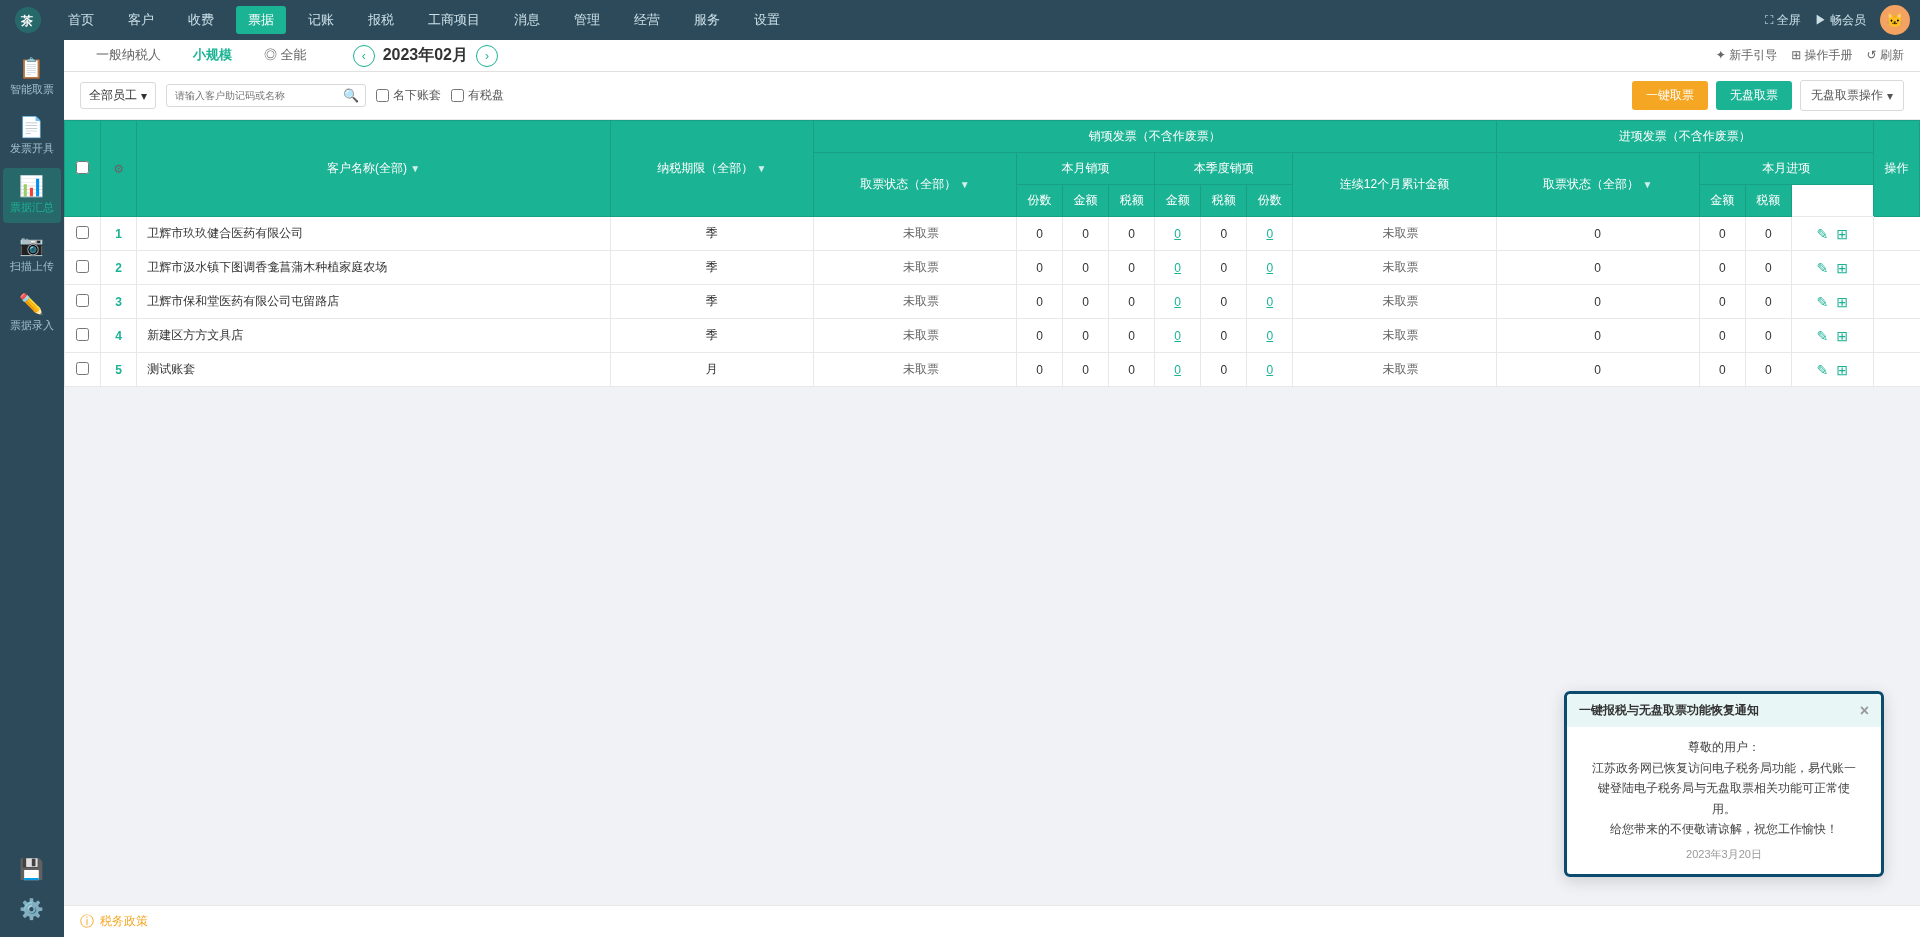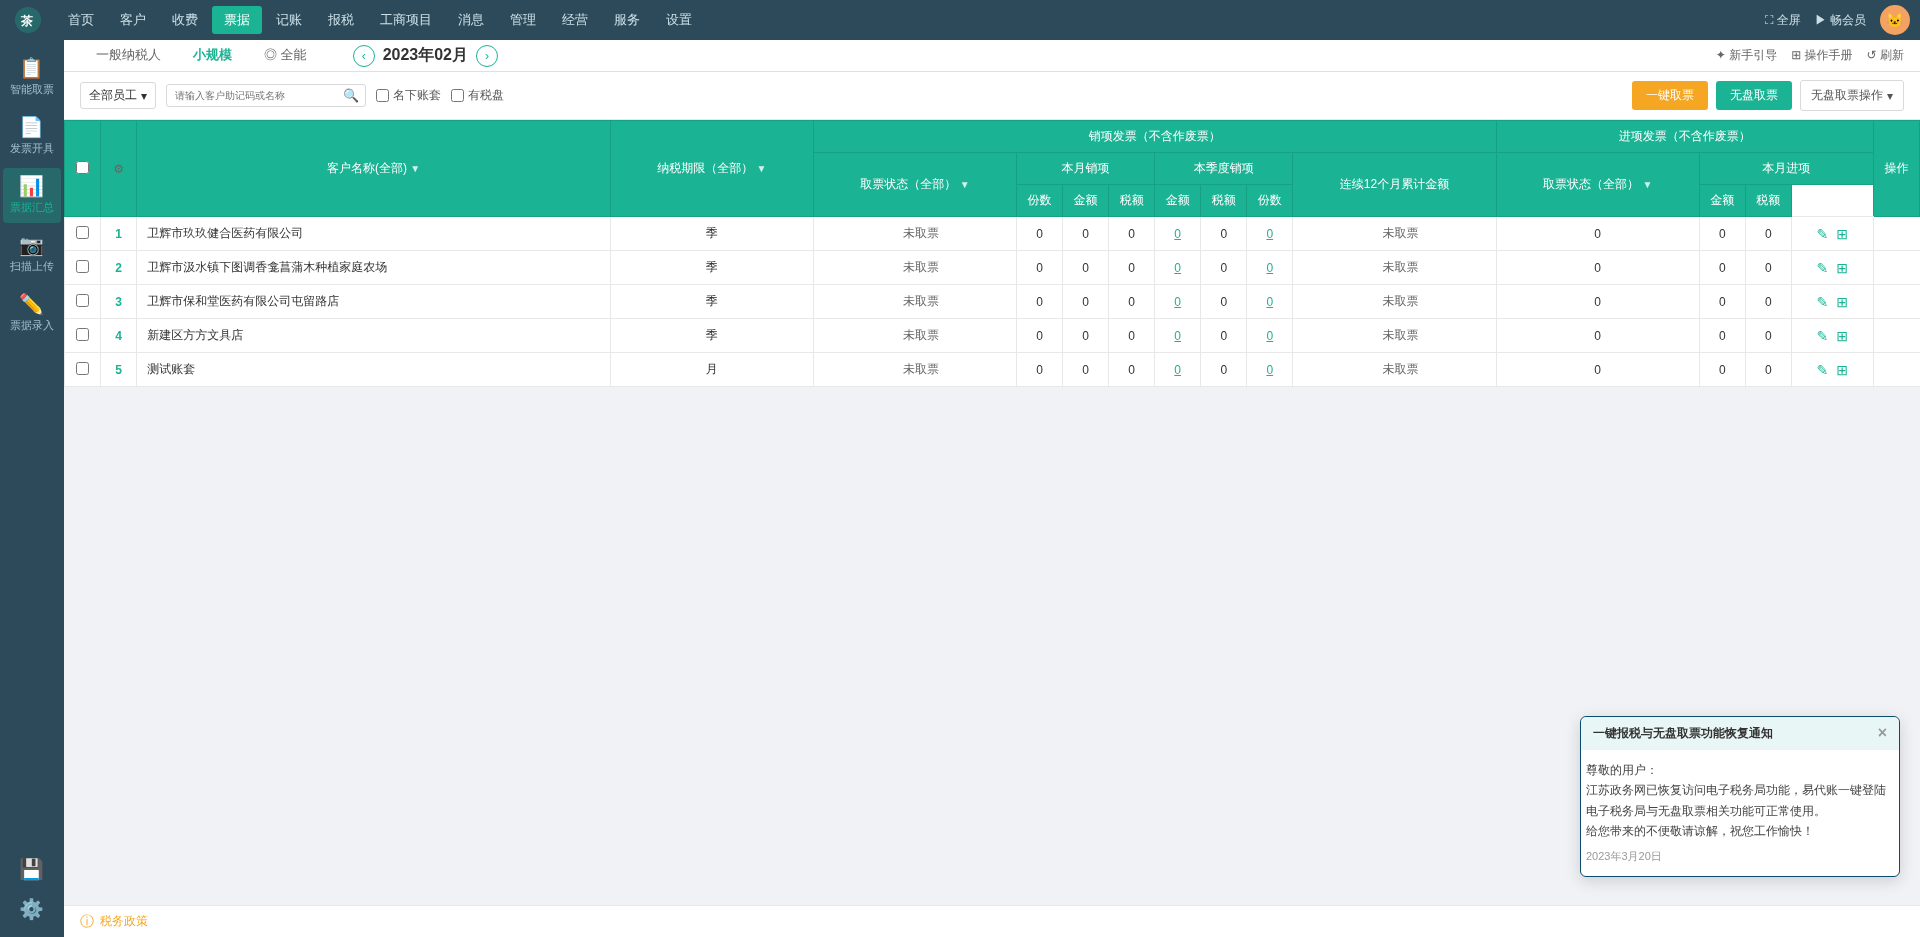--- a/index.html
+++ b/index.html
@@ -22,21 +22,21 @@
       margin-right: 10px;
       display: flex;
       align-items: center;
       justify-content: center;
     }
     .top-nav .logo svg { width: 28px; height: 28px; }
     .top-nav .nav-items {
       display: flex;
       align-items: center;
       flex: 1;
-      gap: 2px;
+      gap: 10px;
     }
     .top-nav .nav-item {
       padding: 5px 12px;
       cursor: pointer;
       color: #cce0e8;
       border-radius: 3px;
       font-size: 13px;
       white-space: nowrap;
     }
     .top-nav .nav-item.active {
@@ -292,24 +292,24 @@
     .status-badge {
       color: #666;
       font-size: 12px;
       padding-left: 18px;
     }
 
     
     .notification-popup {
       position: fixed;
       bottom: 60px;
-      right: 20px;
+      right: 36px;
       width: 320px;
       background: #fff;
-      border: 1px solid #0c4a6e;
+      border: 3px solid #0c4a6e;
       border-radius: 6px;
       box-shadow: 0 4px 16px rgba(0,0,0,0.15);
       z-index: 1000;
       font-size: 12px;
     }
     .notification-header {
       background: #e8f7f5;
       padding: 8px 12px;
       border-radius: 6px 6px 0 0;
       display: flex;
@@ -318,25 +318,26 @@
       font-weight: bold;
       color: #333;
     }
     .notification-close {
       cursor: pointer;
       color: #999;
       font-size: 16px;
       line-height: 1;
     }
     .notification-body {
-      padding: 10px 5px;
+      padding: 10px 24px;
       line-height: 1.7;
       color: #444;
       max-height: 160px;
       overflow-y: auto;
+      text-align: center;
     }
     .notification-date {
       color: #999;
       font-size: 11px;
       margin-top: 6px;
     }
 
     
     .bottom-bar {
       height: 32px;

